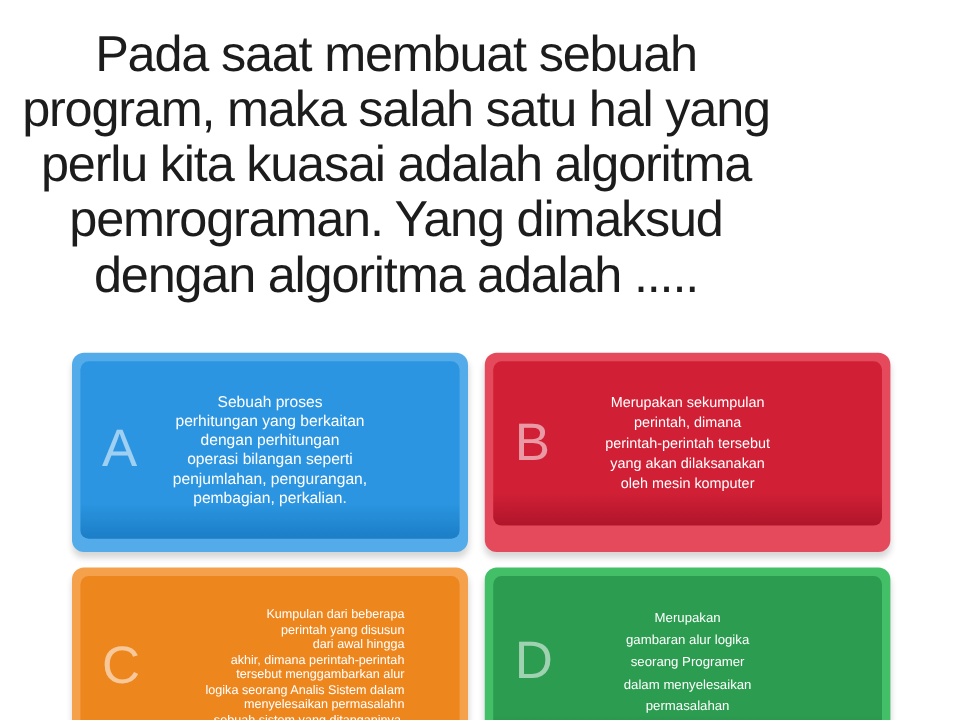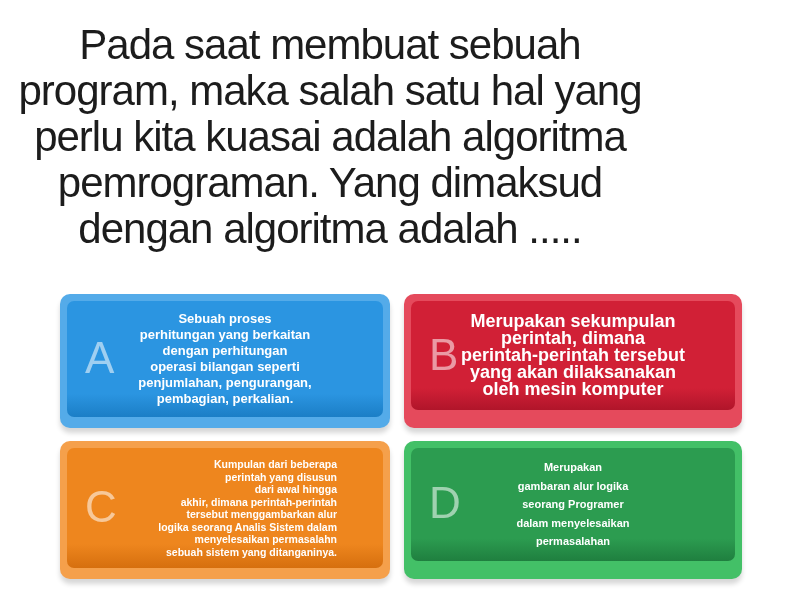--- a/index.html
+++ b/index.html
@@ -56,29 +56,29 @@
     left: 18px;
     top: 50%;
     transform: translateY(-52%);
     font-size: 44px;
     font-weight: 400;
     color: rgba(255,255,255,0.55);
     pointer-events: none;
   }
   .answer-text {
     width: 100%;
-    padding: 10px 46px;
+    padding: 26px 46px;
     box-sizing: border-box;
     text-align: center;
     color: #ffffff;
-    font-weight: bold;
+    font-weight: normal;
     white-space: pre-line;
   }
   .card-a .answer-text { font-size: 13px;   line-height: 16px; }
-  .card-b .answer-text { font-size: 18px; line-height: 17px; }
+  .card-b .answer-text { font-size: 12px; line-height: 17px; }
   .card-c .answer-text { font-size: 10.5px; line-height: 12.5px; text-align: right; }
   .card-d .answer-text { font-size: 11px;   line-height: 18.5px; }
 </style>
 </head>
 <body>
 
 <div class="page">
 
   <h1 class="question">Pada saat membuat sebuah
 program, maka salah satu hal yang

